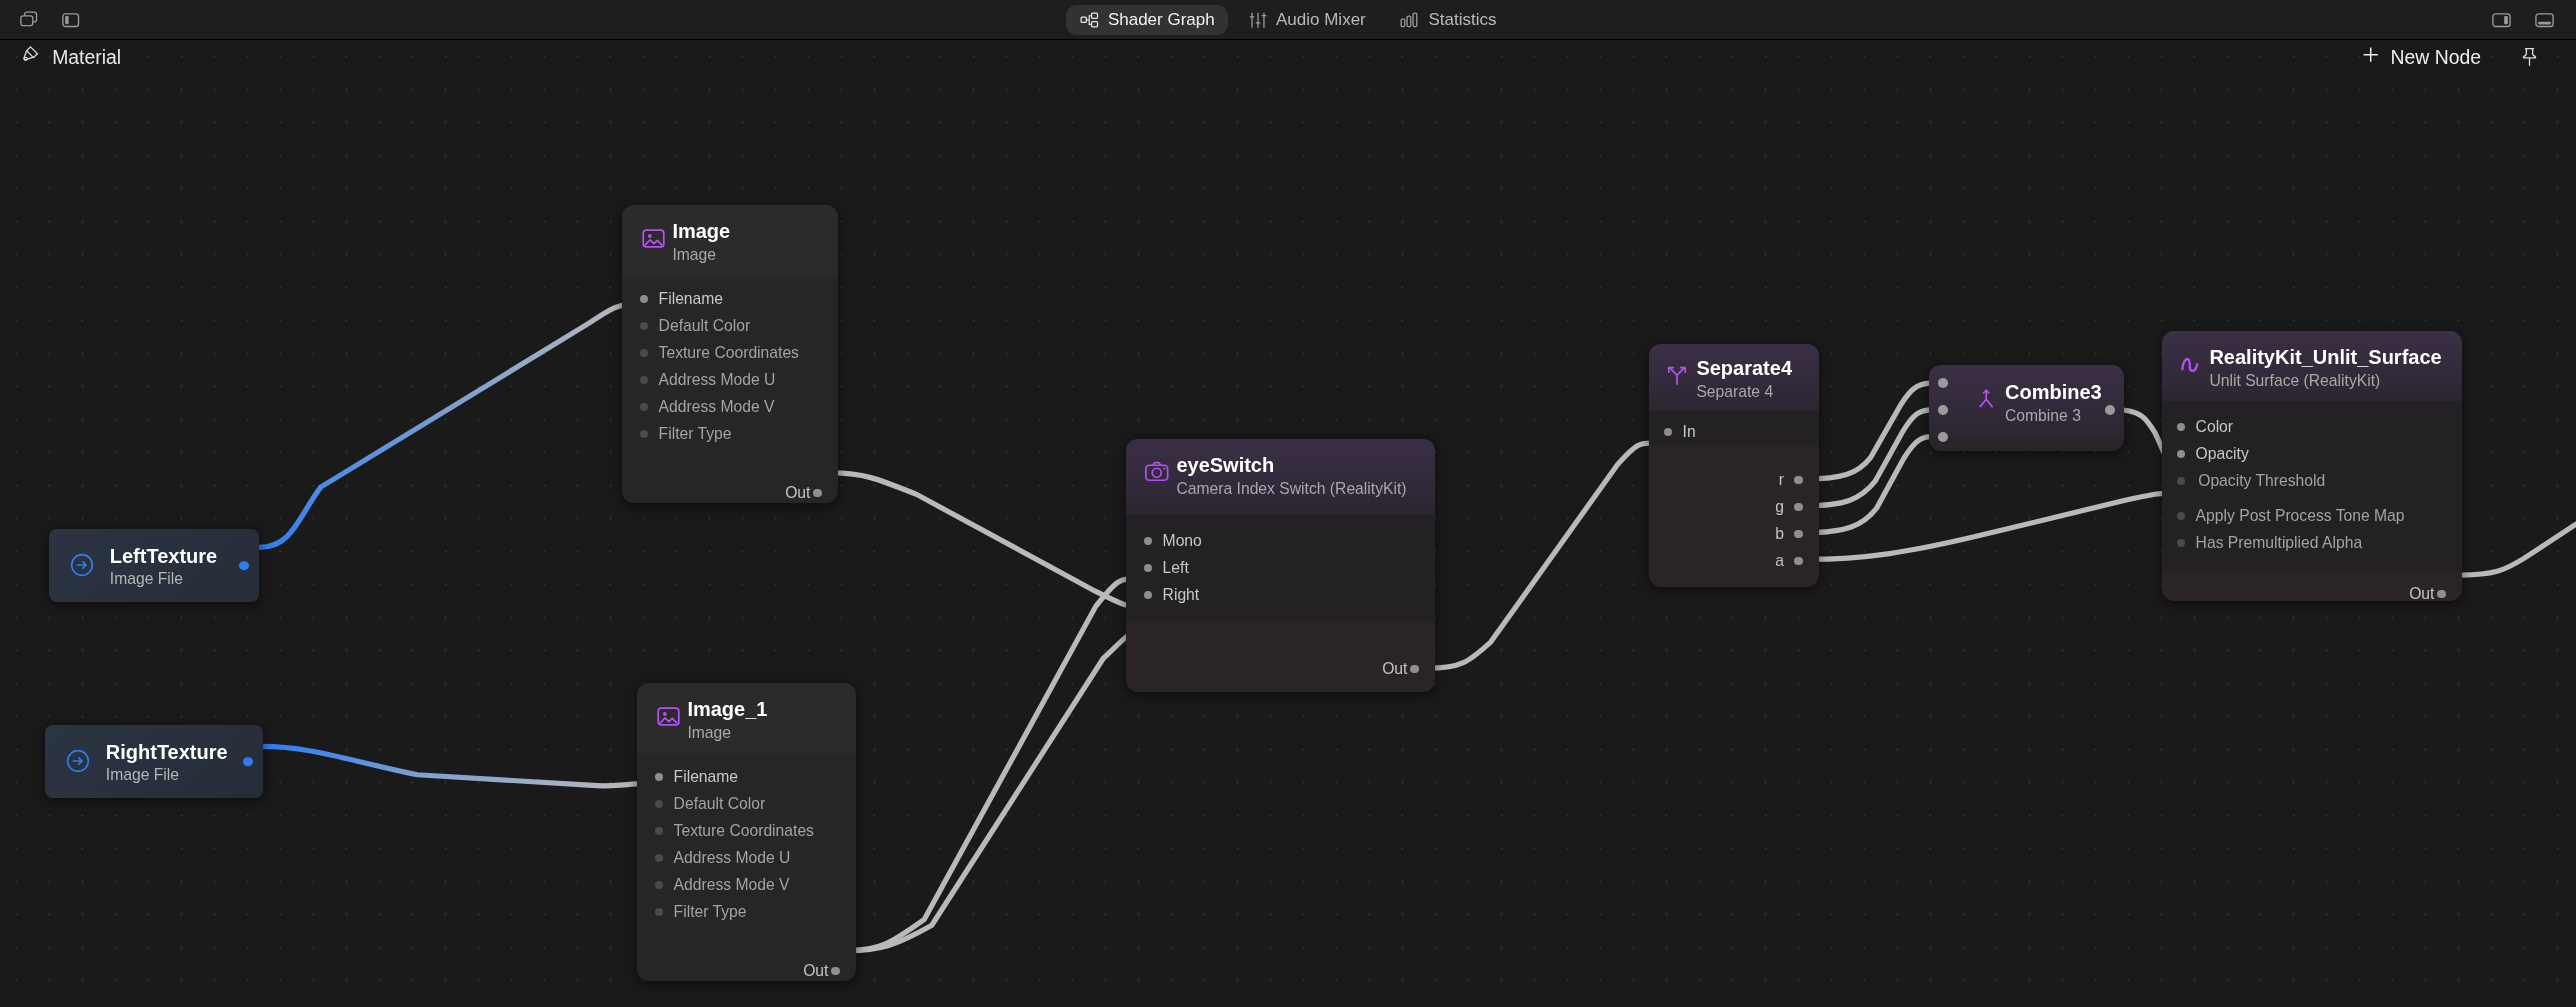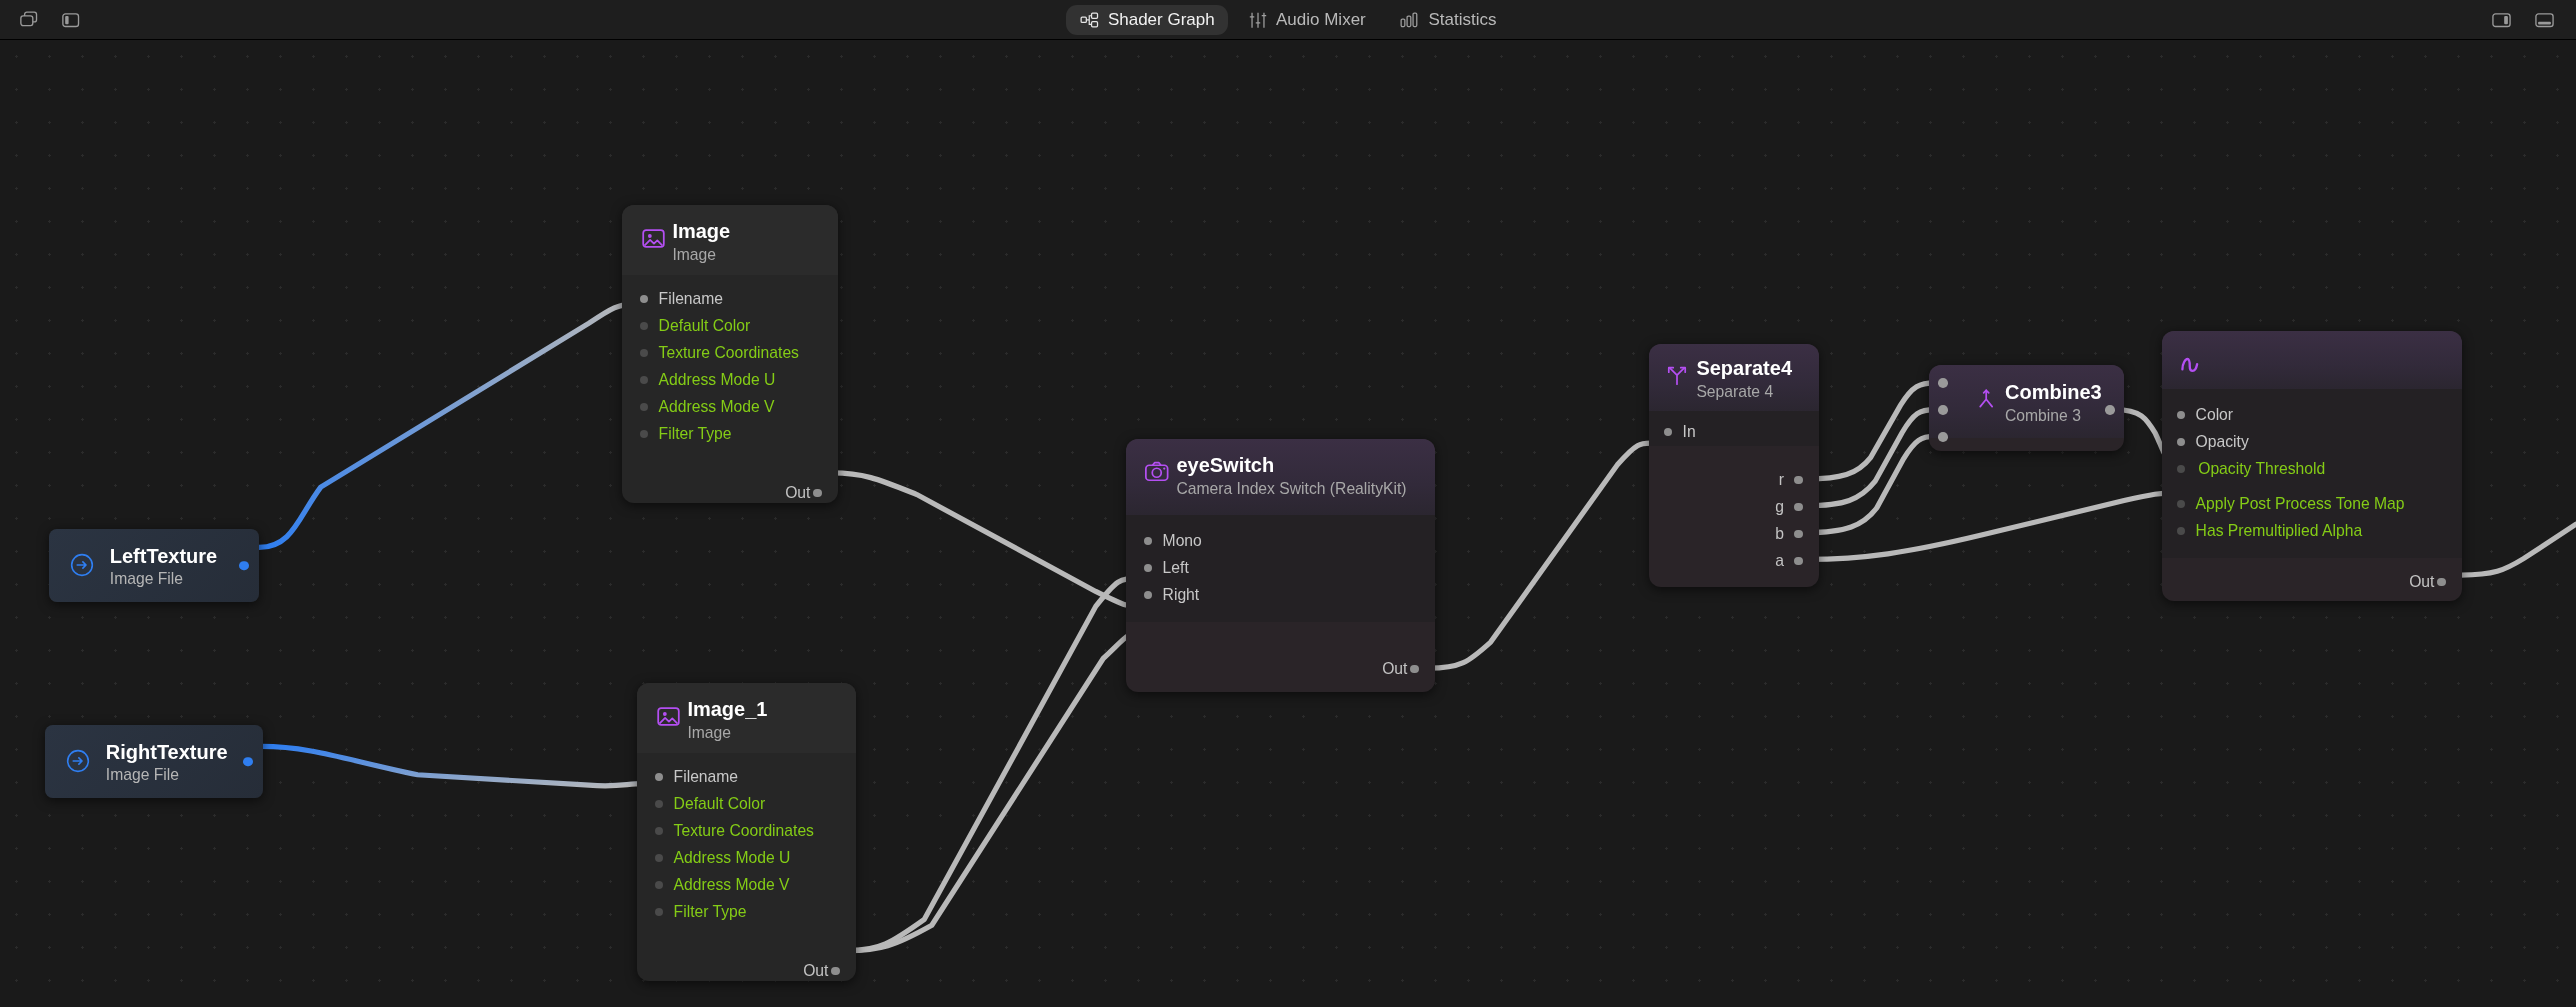--- a/index.html
+++ b/index.html
@@ -79,21 +79,21 @@
   .node .hdr .nicon{ width:30px; height:30px; flex:0 0 30px; margin-top:3px; display:flex; align-items:center; justify-content:center; }
   .node .ttl{ font-size:20px; font-weight:bold; color:#fff; line-height:1.12; white-space:nowrap; }
   .node .sub{ font-size:15.7px; color:#a8a8a8; line-height:1.3; margin-top:2.2px; white-space:nowrap; }
 
   .ports{ padding:10.4px 0 13.4px 0; }
   .prow{
     display:flex; align-items:center; gap:10.4px;
     height:27px; padding-left:18px;
     font-size:15.7px; color:#c8c8c8; white-space:nowrap;
   }
-  .prow.dim{ color:#84cc16; }
+  .prow.dim{ color:#a3a3a3; }
   .dot{ width:8.2px; height:8.2px; border-radius:50%; background:#8e8e8e; flex:0 0 8.2px; }
   .dot.off{ background:#4a4a4a; }
   .outrow{
     display:flex; align-items:center; justify-content:flex-end; gap:3px;
     height:27px; padding-right:16.4px;
     font-size:15.7px; color:#c3c3c3;
   }
 
   
   .node.purple{ background:#2a2428; }
@@ -195,20 +195,48 @@
       <svg width="21" height="16.4" viewBox="0 0 28 22" fill="none">
         <rect x="2.5" y="2.5" width="23" height="17" rx="3.5" stroke="#9a9a9a" stroke-width="1.8"></rect>
         <rect x="5.4" y="13.2" width="17.2" height="3.6" rx="1.3" fill="#9a9a9a"></rect>
       </svg>
     </div>
   </div>
 </div>
 
 <div id="canvas">
 
+  <div id="crumbbar">
+    <div id="crumb">
+      <span>
+        <svg width="22.4" height="22.4" viewBox="0 0 30 30" fill="none">
+          <path d="M15.5 5.2l9.2 9.2-5.2 5.2-9.2-9.2z" stroke="#d9d9d9" stroke-width="1.8" fill="none"></path>
+          <path d="M10.3 10.4L6.7 20.2c-.5 1.5.9 2.9 2.4 2.4l9.8-3.6" stroke="#d9d9d9" stroke-width="1.8" fill="none"></path>
+          <circle cx="9.1" cy="21.1" r="1.9" stroke="#d9d9d9" stroke-width="1.6" fill="none"></circle>
+        </svg>
+      </span>
+      <span>Material</span>
+    </div>
+
+    <div id="newnode">
+      <span>
+        <svg width="19.4" height="19.4" viewBox="0 0 26 26" fill="none">
+          <path d="M13 3.5v19M3.5 13h19" stroke="#efefef" stroke-width="2"></path>
+        </svg>
+      </span>
+      <span>New Node</span>
+    </div>
+
+    <div id="pin">
+      <svg width="21" height="22.4" viewBox="0 0 28 30" fill="none">
+        <path d="M8 3.5h12M9.8 3.5v6.6c0 1.4-.9 2.5-2 3.2l-1.6 1c-.7.5-.3 1.7.6 1.7h14.4c.9 0 1.3-1.2.6-1.7l-1.6-1c-1.1-.7-2-1.8-2-3.2V3.5" stroke="#dcdcdc" stroke-width="1.8" fill="none" stroke-linejoin="round"></path>
+        <path d="M14 16v10.5" stroke="#dcdcdc" stroke-width="1.8"></path>
+      </svg>
+    </div>
+  </div>
 
   <svg id="wires" viewBox="0 0 3456 1299" width="2576" height="968">
 
     <defs>
       <linearGradient id="gblue1" x1="0" y1="1" x2="1" y2="0" gradientUnits="objectBoundingBox">
         <stop offset="0" stop-color="#2f7ef0"></stop>
         <stop offset="1" stop-color="#b9b9b9"></stop>
       </linearGradient>
       <linearGradient id="gblue2" x1="0" y1="0" x2="1" y2="1" gradientUnits="objectBoundingBox">
         <stop offset="0" stop-color="#2f7ef0"></stop>
@@ -458,20 +486,24 @@
     <span class="railout" style="top:40px;"></span>
   </div>
 
   <div class="node purple" style="left:2162px; top:291px; width:300px; height:270px;">
     <div class="hdr" style="padding:15px 16.4px 10.4px 13.4px;">
       <span class="nicon">
         <svg width="25" height="22.4" viewBox="0 0 34 30" fill="none">
           <path d="M6 22c0-8 4-14 7-14s3 6 3 10 1.5 6 4 6 5-4 6-9" stroke="#b44ff2" stroke-width="3.2" fill="none" stroke-linecap="round"></path>
         </svg>
       </span>
+      <span>
+        <div class="ttl">RealityKit_Unlit_Surface</div>
+        <div class="sub">Unlit Surface (RealityKit)</div>
+      </span>
     </div>
     <div class="ports" style="padding-top:12px;">
       <div class="prow" style="padding-left:15px;">
           <span class="dot"></span>
           <span>Color</span>
         </div>
       <div class="prow" style="padding-left:15px;">
           <span class="dot"></span>
           <span>Opacity</span>
         </div>

